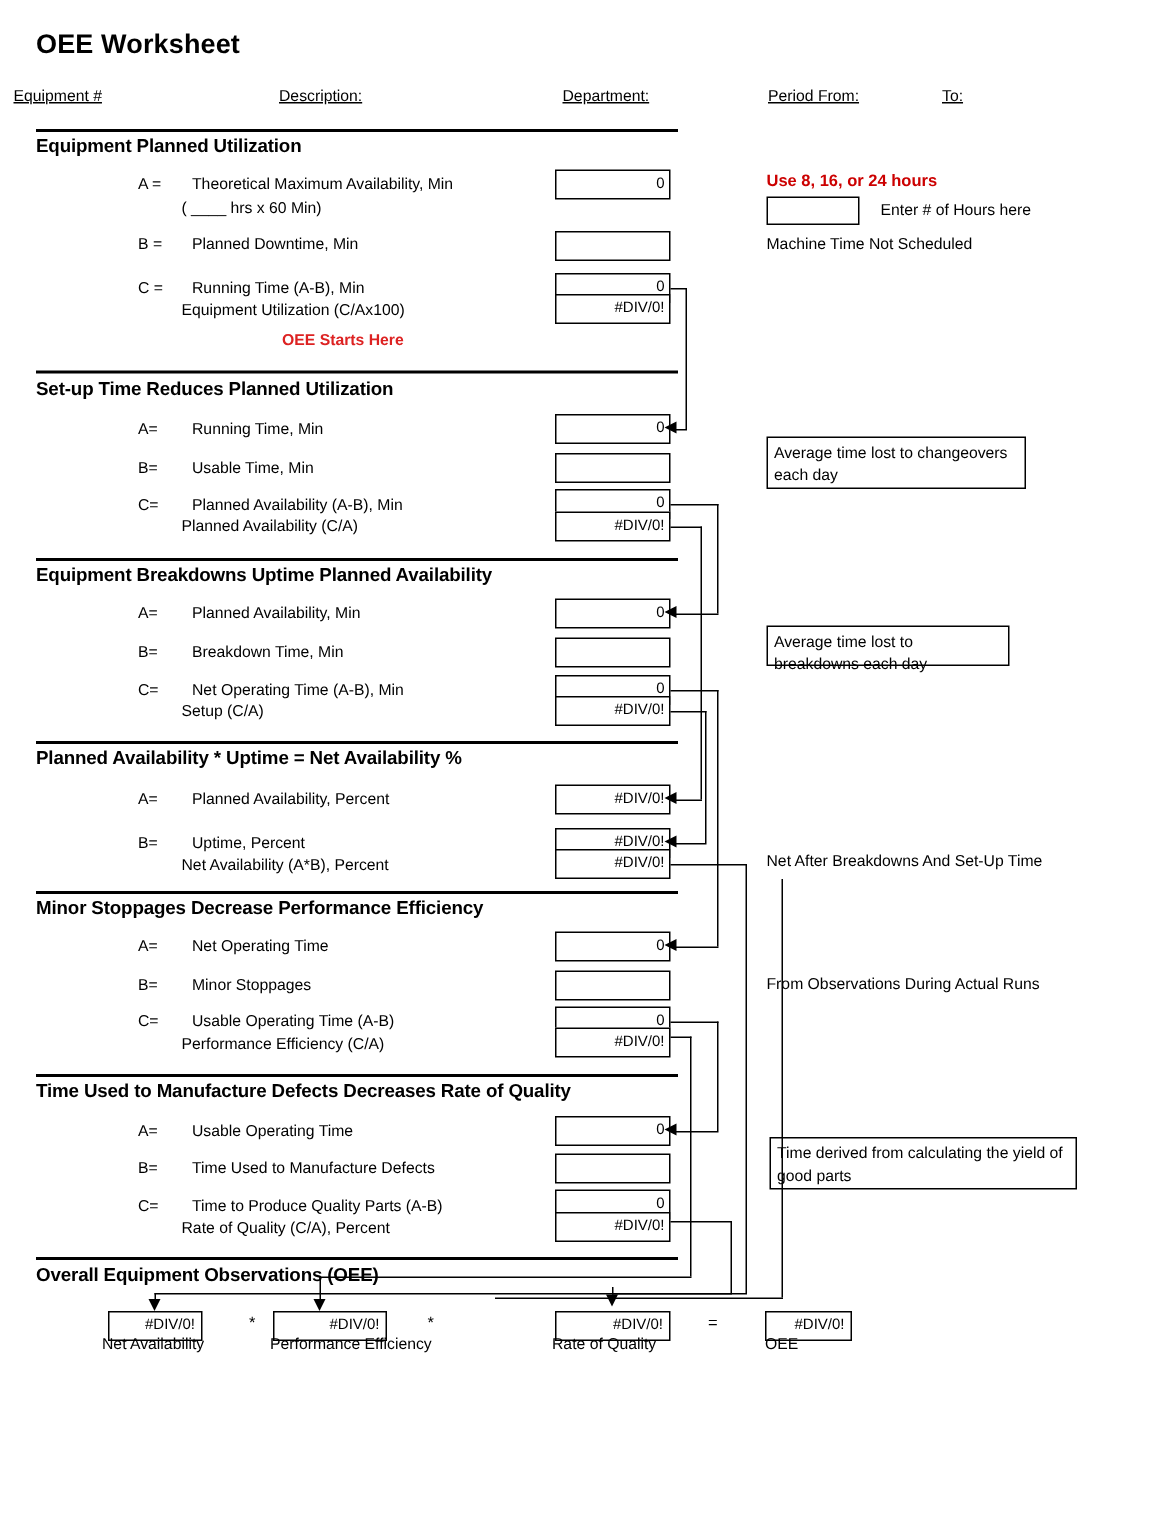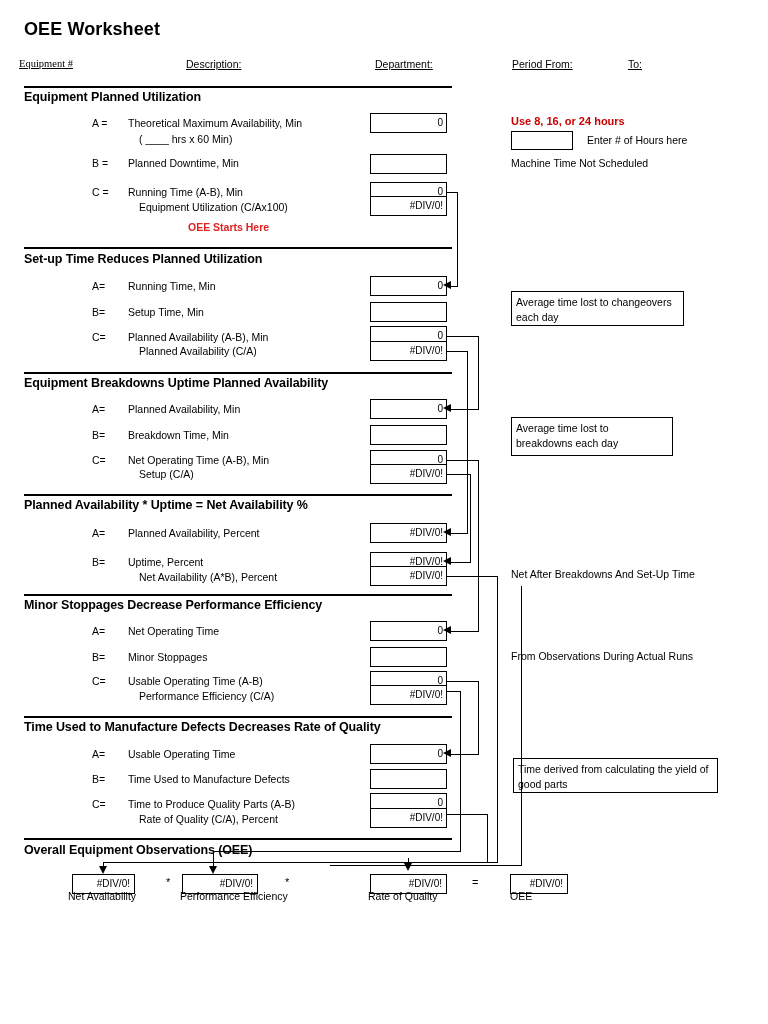--- a/index.html
+++ b/index.html
@@ -49,21 +49,21 @@
   .rowvar {
     font-size: 10.5px; white-space: nowrap;
     left: 92px;
   }
   .rowdesc {
     font-size: 10.5px; white-space: nowrap;
     left: 128px;
   }
   .rowdesc2 {
     font-size: 10.5px; white-space: nowrap;
-    left: 139px;
+    left: 121px;
   }
 
   
   .box {
     left: 370px; width: 77px; height: 20px;
     border: 1.6px solid #000;
     background: #fff;
     font-size: 10px;
     text-align: right;
     padding-right: 3px;
@@ -141,21 +141,21 @@
     font-size: 11px; white-space: nowrap;
   }
 </style>
 </head>
 <body>
 
 <div id="sheet">
 
   <div class="abs title">OEE Worksheet</div>
 
-  <div class="abs hdr-label" style="left:19px;font-family:Liberation Serif, serif;">Equipment #</div>
+  <div class="abs hdr-label" style="left:9px;">Equipment #</div>
   <div class="abs hdr-label" style="left:186px;">Description:</div>
   <div class="abs hdr-label" style="left:375px;">Department:</div>
   <div class="abs hdr-label" style="left:512px;">Period From:</div>
   <div class="abs hdr-label" style="left:628px;">To:</div>
 
   <div class="abs sec-rule" style="left:24px; top:86px; width:428px;"></div>
   <div class="abs sec-title" style="left:24px; top:90px;">Equipment Planned Utilization</div>
 
   <div class="abs rowvar" style="top:117px;">A =</div>
   <div class="abs rowdesc" style="top:117px;">Theoretical Maximum Availability, Min</div>
@@ -180,21 +180,21 @@
   <div class="abs note-text" style="left:511px; top:157px;">Machine Time Not Scheduled</div>
 
   <div class="abs sec-rule" style="left:24px; top:247px; width:428px;"></div>
   <div class="abs sec-title" style="left:24px; top:252px;">Set-up Time Reduces Planned Utilization</div>
 
   <div class="abs rowvar" style="top:280px;">A=</div>
   <div class="abs rowdesc" style="top:280px;">Running Time, Min</div>
   <div class="abs box" style="top:276px;">0</div>
 
   <div class="abs rowvar" style="top:306px;">B=</div>
-  <div class="abs rowdesc" style="top:306px;">Setup Time, Min</div>
+  <div class="abs rowdesc" style="top:306px;">Usable Time, Min</div>
   <div class="abs box empty" style="top:302px;"></div>
 
   <div class="abs rowvar" style="top:331px;">C=</div>
   <div class="abs rowdesc" style="top:331px;">Planned Availability (A-B), Min</div>
   <div class="abs rowdesc2" style="top:345px;">Planned Availability (C/A)</div>
   <div class="abs box" style="top:326px;">0</div>
   <div class="abs box" style="top:341px;">#DIV/0!</div>
 
   <div class="abs note-box" style="left:511px; top:291px; width:173px; height:35px;">Average time lost to changeovers each day</div>
 
@@ -208,21 +208,21 @@
   <div class="abs rowvar" style="top:429px;">B=</div>
   <div class="abs rowdesc" style="top:429px;">Breakdown Time, Min</div>
   <div class="abs box empty" style="top:425px;"></div>
 
   <div class="abs rowvar" style="top:454px;">C=</div>
   <div class="abs rowdesc" style="top:454px;">Net Operating Time (A-B), Min</div>
   <div class="abs rowdesc2" style="top:468px;">Setup (C/A)</div>
   <div class="abs box" style="top:450px;">0</div>
   <div class="abs box" style="top:464px;">#DIV/0!</div>
 
-  <div class="abs note-box" style="left:511px; top:417px; width:162px; height:39px;">Average time lost to breakdowns each day</div>
+  <div class="abs note-box" style="left:511px; top:417px; width:162px; height:27px;">Average time lost to breakdowns each day</div>
 
   <div class="abs sec-rule" style="left:24px; top:494px; width:428px;"></div>
   <div class="abs sec-title" style="left:24px; top:498px;">Planned Availability * Uptime = Net Availability %</div>
 
   <div class="abs rowvar" style="top:527px;">A=</div>
   <div class="abs rowdesc" style="top:527px;">Planned Availability, Percent</div>
   <div class="abs box" style="top:523px;">#DIV/0!</div>
 
   <div class="abs rowvar" style="top:556px;">B=</div>
   <div class="abs rowdesc" style="top:556px;">Uptime, Percent</div>

